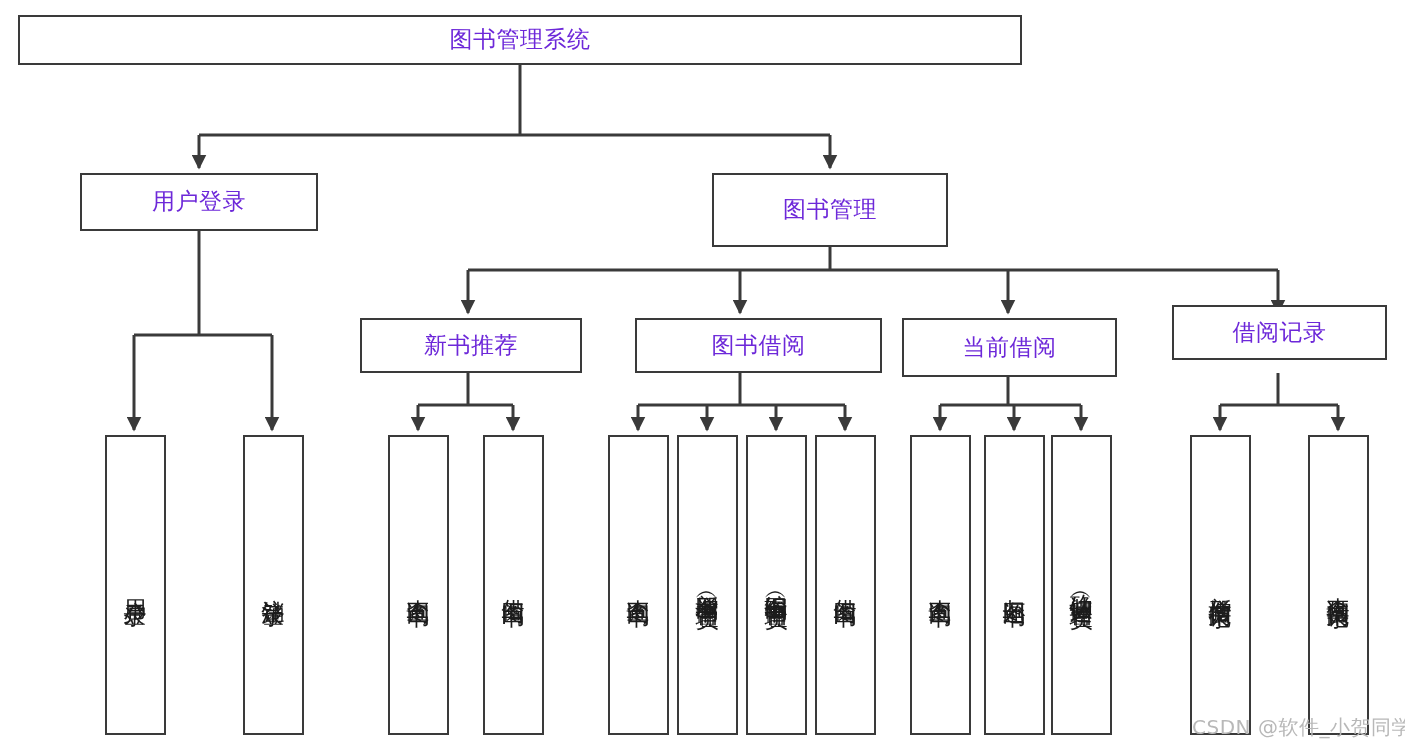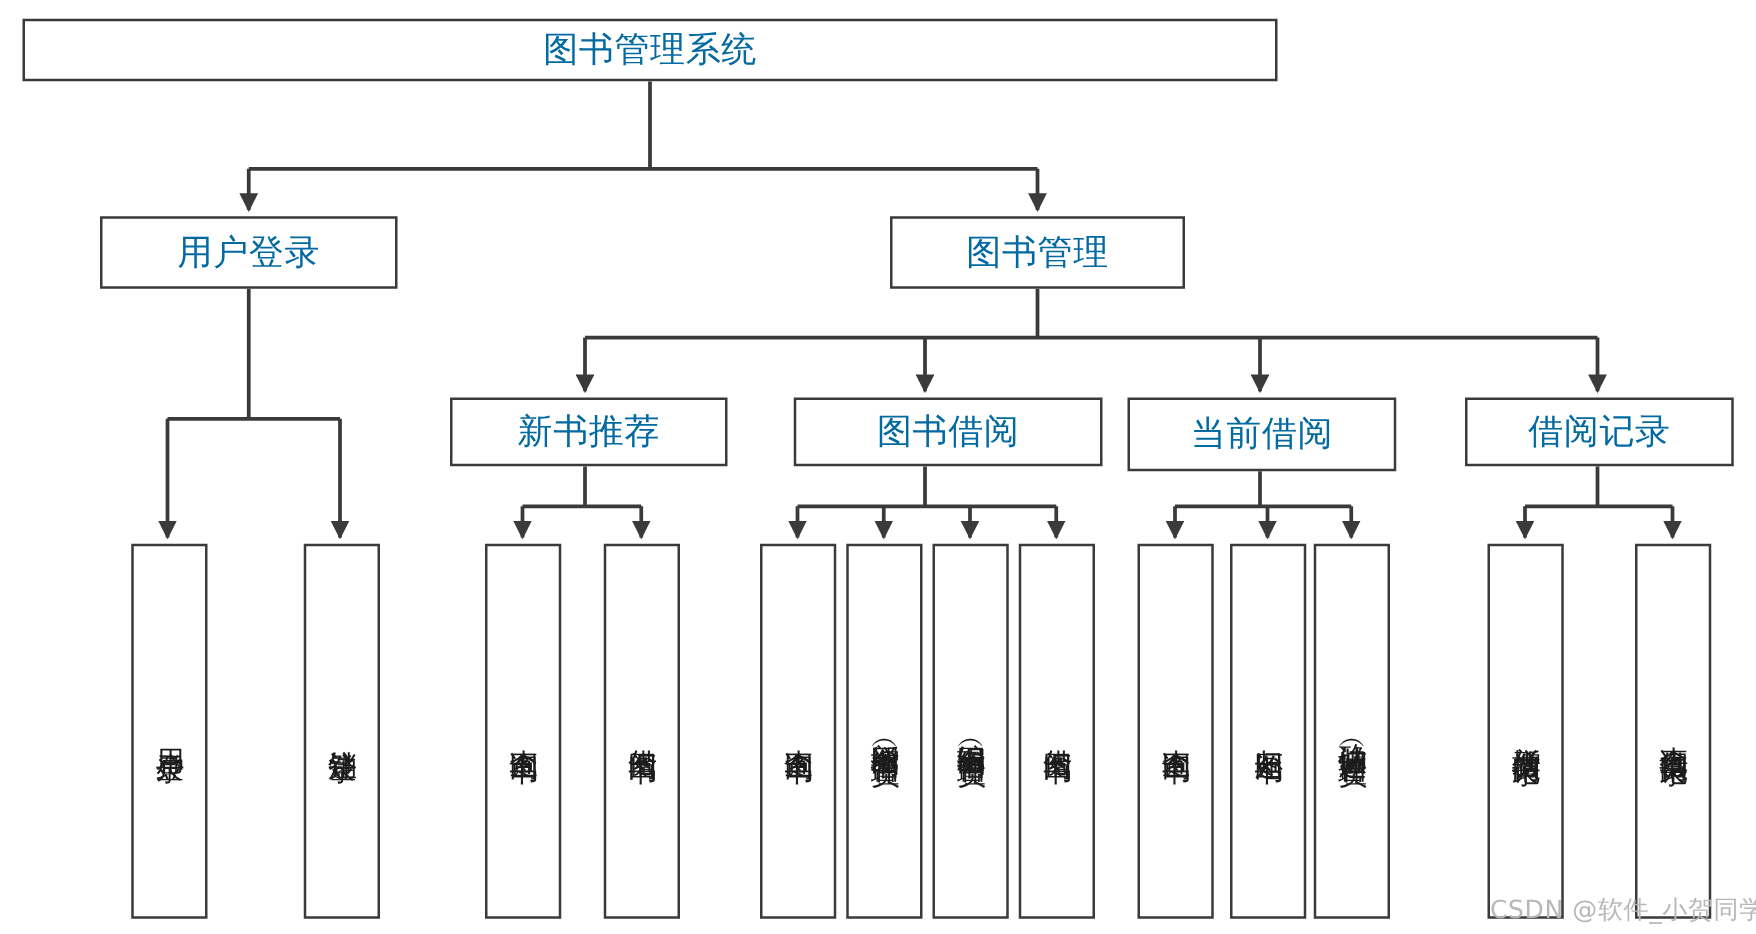--- a/index.html
+++ b/index.html
@@ -28,22 +28,22 @@
     position: absolute;
     box-sizing: border-box;
     background: #ffffff;
     border: 2.5px solid #3a3a3a;
     display: flex;
     align-items: center;
     justify-content: center;
     overflow: hidden;
   }
   .node-label-h {
-    font-size: 28px;
-    color: #0369a1;
+    font-size: 23px;
+    color: #6d28d9;
     line-height: 1.1;
     letter-spacing: 0.5px;
     white-space: nowrap;
     text-align: center;
   }
   .node-box.vertical {
     align-items: center;
     justify-content: center;
   }
   .node-label-v {
@@ -123,34 +123,34 @@
     </g>
   </svg>
 
   <div class="node-box" id="node-root" style="left: 18px; top: 15px; width: 1004px; height: 50px;">
     <span class="node-label-h">图书管理系统</span>
   </div>
 
   <div class="node-box" id="node-l2-0" style="left: 80px; top: 173px; width: 238px; height: 58px;">
     <span class="node-label-h">用户登录</span>
   </div>
-  <div class="node-box" id="node-l2-1" style="left: 712px; top: 173px; width: 236px; height: 58px; align-items: center;">
+  <div class="node-box" id="node-l2-1" style="left: 712px; top: 173px; width: 236px; height: 74px; align-items: center;">
     <span class="node-label-h">图书管理</span>
   </div>
 
   <div class="node-box" id="node-l3-0" style="left: 360px; top: 318px; width: 222px; height: 55px;">
     <span class="node-label-h">新书推荐</span>
   </div>
   <div class="node-box" id="node-l3-1" style="left: 635px; top: 318px; width: 247px; height: 55px;">
     <span class="node-label-h">图书借阅</span>
   </div>
   <div class="node-box" id="node-l3-2" style="left: 902px; top: 318px; width: 215px; height: 59px;">
     <span class="node-label-h">当前借阅</span>
   </div>
-  <div class="node-box" id="node-l3-3" style="left: 1172px; top: 318px; width: 215px; height: 55px;">
+  <div class="node-box" id="node-l3-3" style="left: 1172px; top: 305px; width: 215px; height: 55px;">
     <span class="node-label-h">借阅记录</span>
   </div>
 
   <div class="node-box vertical" id="node-leaf-0" style="left: 105px; top: 435px; width: 61px; height: 300px;">
     <span class="node-label-v">用户登录</span>
   </div>
   <div class="node-box vertical" id="node-leaf-1" style="left: 243px; top: 435px; width: 61px; height: 300px;">
     <span class="node-label-v">注销登录</span>
   </div>
   <div class="node-box vertical" id="node-leaf-2" style="left: 388px; top: 435px; width: 61px; height: 300px;">

